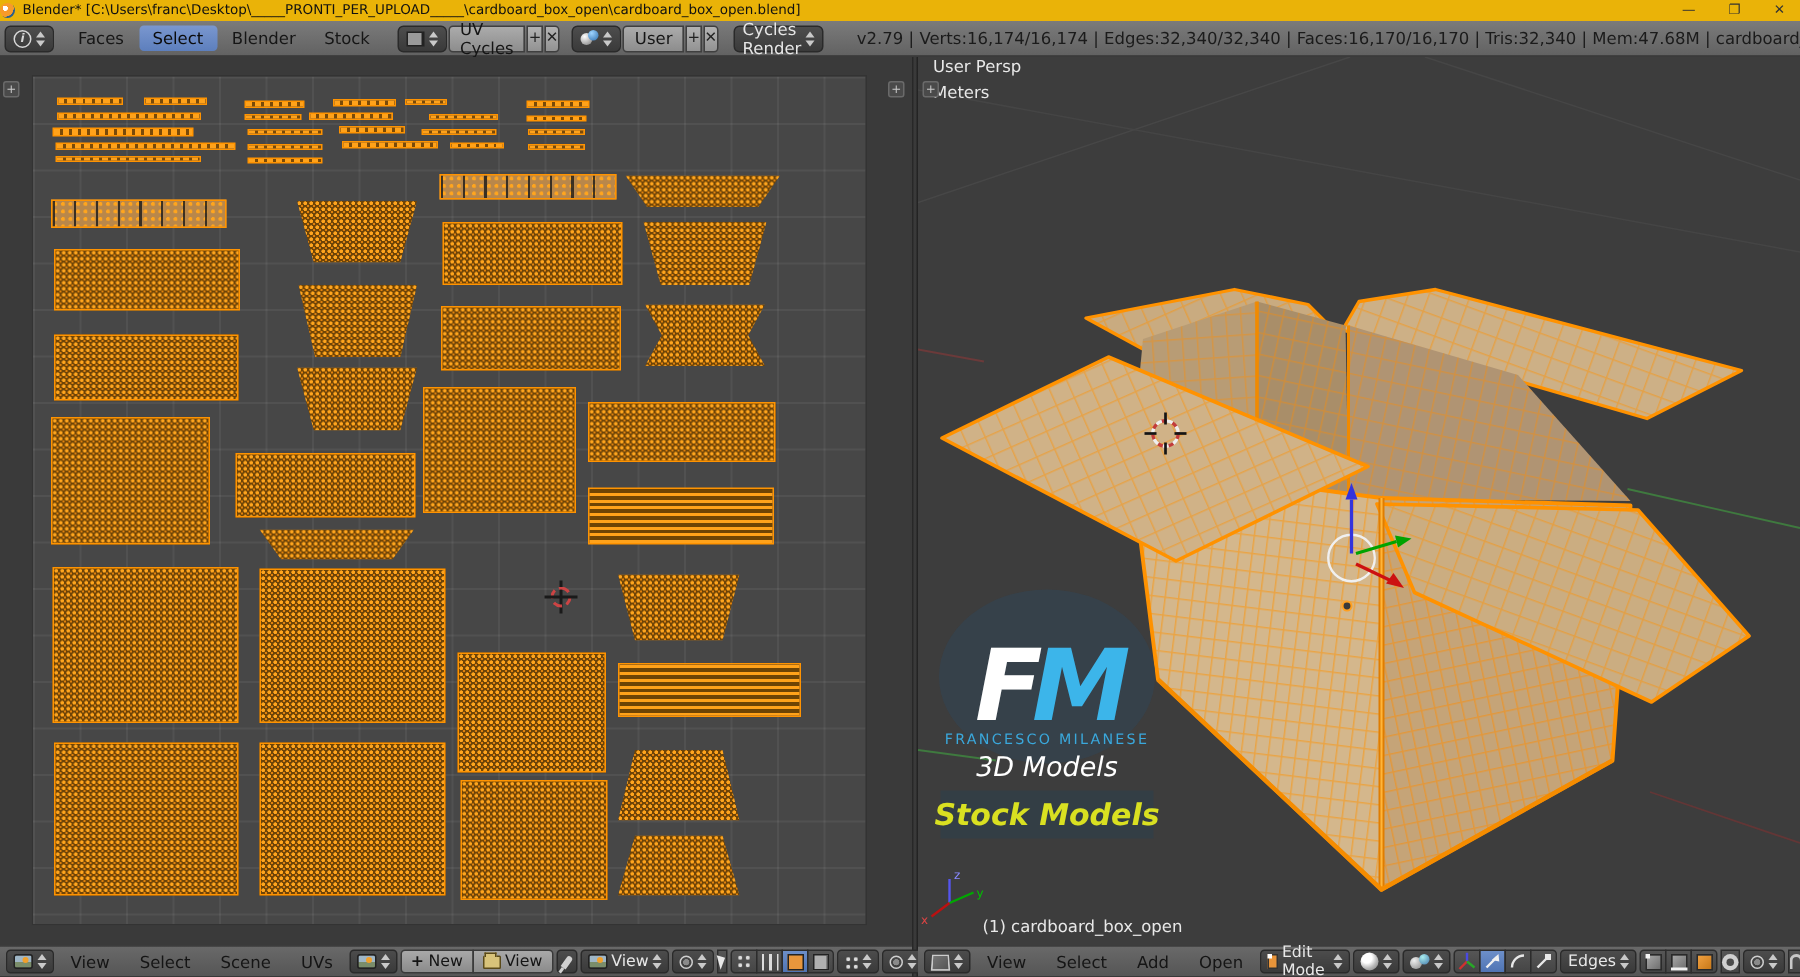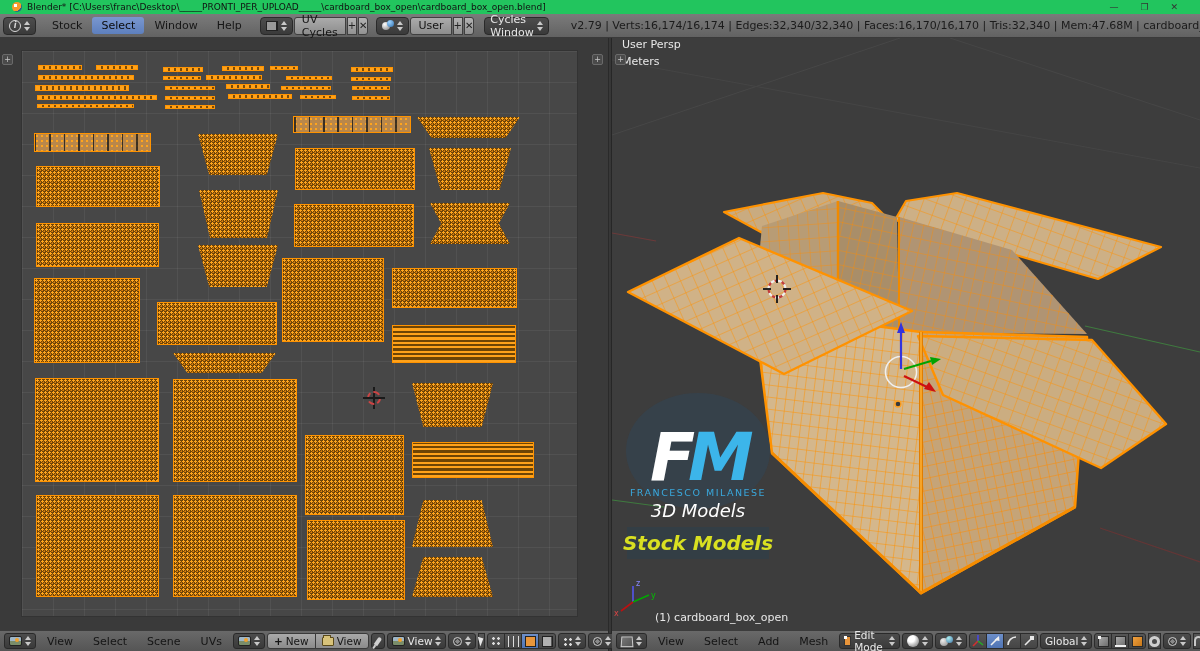--- a/index.html
+++ b/index.html
@@ -1,22 +1,22 @@
 <!DOCTYPE html>
 <html><head>
 <meta charset="utf-8">
 <style>
   * { margin:0; padding:0; box-sizing:border-box; }
   html,body { width:1200px; height:651px; overflow:hidden; background:#2b2b2b;
     font-family:"DejaVu Sans","Liberation Sans",sans-serif; }
   #app { width:1200px; height:651px; display:flex; flex-direction:column; position:relative; }
 
   
-  #titlebar { height:14px; background:#22c55e; display:flex; align-items:center;
-    font-size:9px; color:#111; padding:0 12px; flex:0 0 auto; }
+  #titlebar { height:14px; background:#eab308; display:flex; align-items:center;
+    font-size:9px; color:#111; padding:0 0; flex:0 0 auto; }
   .blender-mini { width:10px; height:10px; border-radius:50%;
     background:radial-gradient(circle at 35% 35%, #fff 0 18%, #f79a2a 20% 60%, #2d5f8a 62% 100%); margin-right:5px; }
   #title-text { white-space:nowrap; overflow:hidden; }
   #wincontrols { margin-left:auto; display:flex; gap:22px; padding-right:10px; color:#333; font-size:9px; }
   #wincontrols span { cursor:default; }
 
   
   #topbar { height:24px; background:linear-gradient(#7b7b7b,#626262); border-bottom:1px solid #3a3a3a;
     display:flex; align-items:center; font-size:11px; color:#161616; padding:0 3px; flex:0 0 auto; gap:1px; }
   .menu-item { padding:2px 9px; border-radius:3px; }
@@ -157,24 +157,24 @@
   </div>
 
   <div id="topbar">
     <span class="dbtn">
       <span class="info-icon">i</span>
       <span class="arr">
           <i class="up"></i>
           <i class="dn"></i>
         </span>
     </span>
-    <span class="menu-item" style="margin-left:6px">Stock</span>
+    <span class="menu-item" style="margin-left:6px">Faces</span>
     <span class="menu-item active">Select</span>
-    <span class="menu-item">Window</span>
-    <span class="menu-item" style="margin-right:8px">Help</span>
+    <span class="menu-item">Blender</span>
+    <span class="menu-item" style="margin-right:8px">Stock</span>
 
     <span class="dbtn">
       <span class="layout-icon">
           <i></i>
         </span>
       <span class="arr">
           <i class="up"></i>
           <i class="dn"></i>
         </span>
     </span>
@@ -187,21 +187,21 @@
       <span class="arr">
           <i class="up"></i>
           <i class="dn"></i>
         </span>
     </span>
     <span class="field" style="width:80px">User</span>
     <span class="sqbtn">+</span>
     <span class="sqbtn rd" style="margin-right:9px">✕</span>
 
     <span class="dbtn" style="width:90px; justify-content:space-between">
-      <span>Cycles Window</span>
+      <span>Cycles Render</span>
       <span class="arr">
           <i class="up"></i>
           <i class="dn"></i>
         </span>
     </span>
 
     <span class="blender-mini" style="width:14px;height:14px;margin-left:9px"></span>
     <span id="stats">v2.79 | Verts:16,174/16,174 | Edges:32,340/32,340 | Faces:16,170/16,170 | Tris:32,340 | Mem:47.68M | cardboard_box_open</span>
   </div>
 
@@ -502,21 +502,21 @@
         <span class="hbtn">
           <span class="v3d-icon"></span>
           <span class="arr">
               <i class="up"></i>
               <i class="dn"></i>
             </span>
         </span>
         <span class="hmenu">View</span>
         <span class="hmenu">Select</span>
         <span class="hmenu">Add</span>
-        <span class="hmenu">Mesh</span>
+        <span class="hmenu">Open</span>
         <span class="hbtn" style="width:86px; justify-content:space-between">
           <span class="editmode-icon"></span>
           <span>Edit Mode</span>
           <span class="arr">
               <i class="up"></i>
               <i class="dn"></i>
             </span>
         </span>
         <span class="hbtn">
           <span class="sphere-icon"></span>
@@ -552,21 +552,21 @@
             </svg>
           </span>
           <span class="tgl">
             <svg width="12" height="12">
               <line x1="2" y1="10" x2="8" y2="4" stroke="#e8e8e8" stroke-width="1.6"></line>
               <rect x="7" y="1" width="4" height="4" fill="#e8e8e8"></rect>
             </svg>
           </span>
         </span>
         <span class="hbtn" style="width:62px; justify-content:space-between">
-          <span>Global</span>
+          <span>Edges</span>
           <span class="arr">
               <i class="up"></i>
               <i class="dn"></i>
             </span>
         </span>
         <span class="grp">
           <span class="tgl">
               <span class="cube v"></span>
             </span>
           <span class="tgl">

